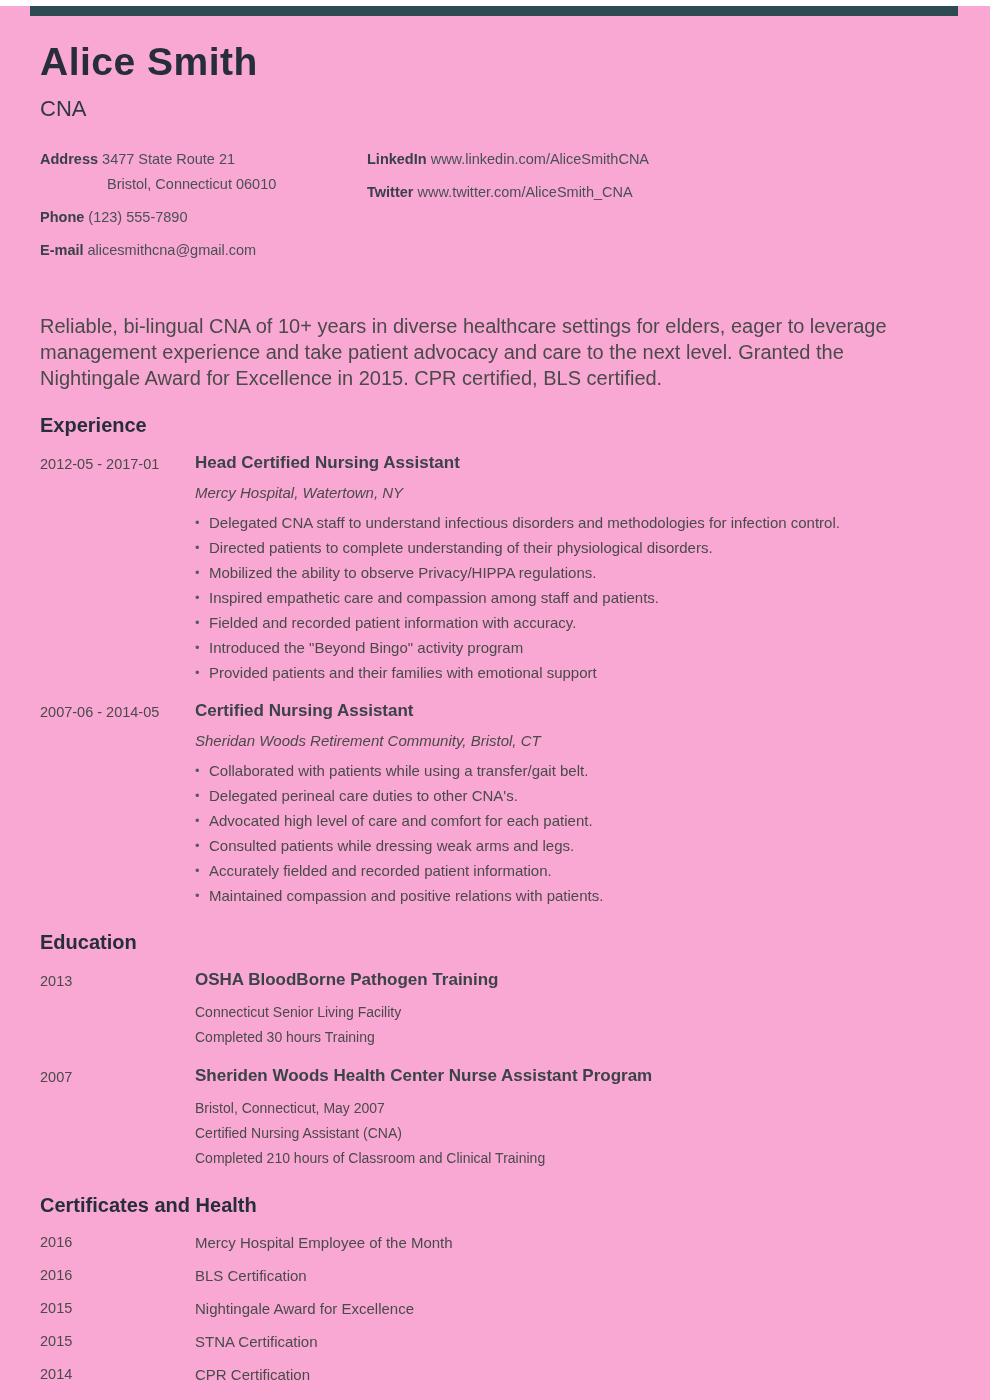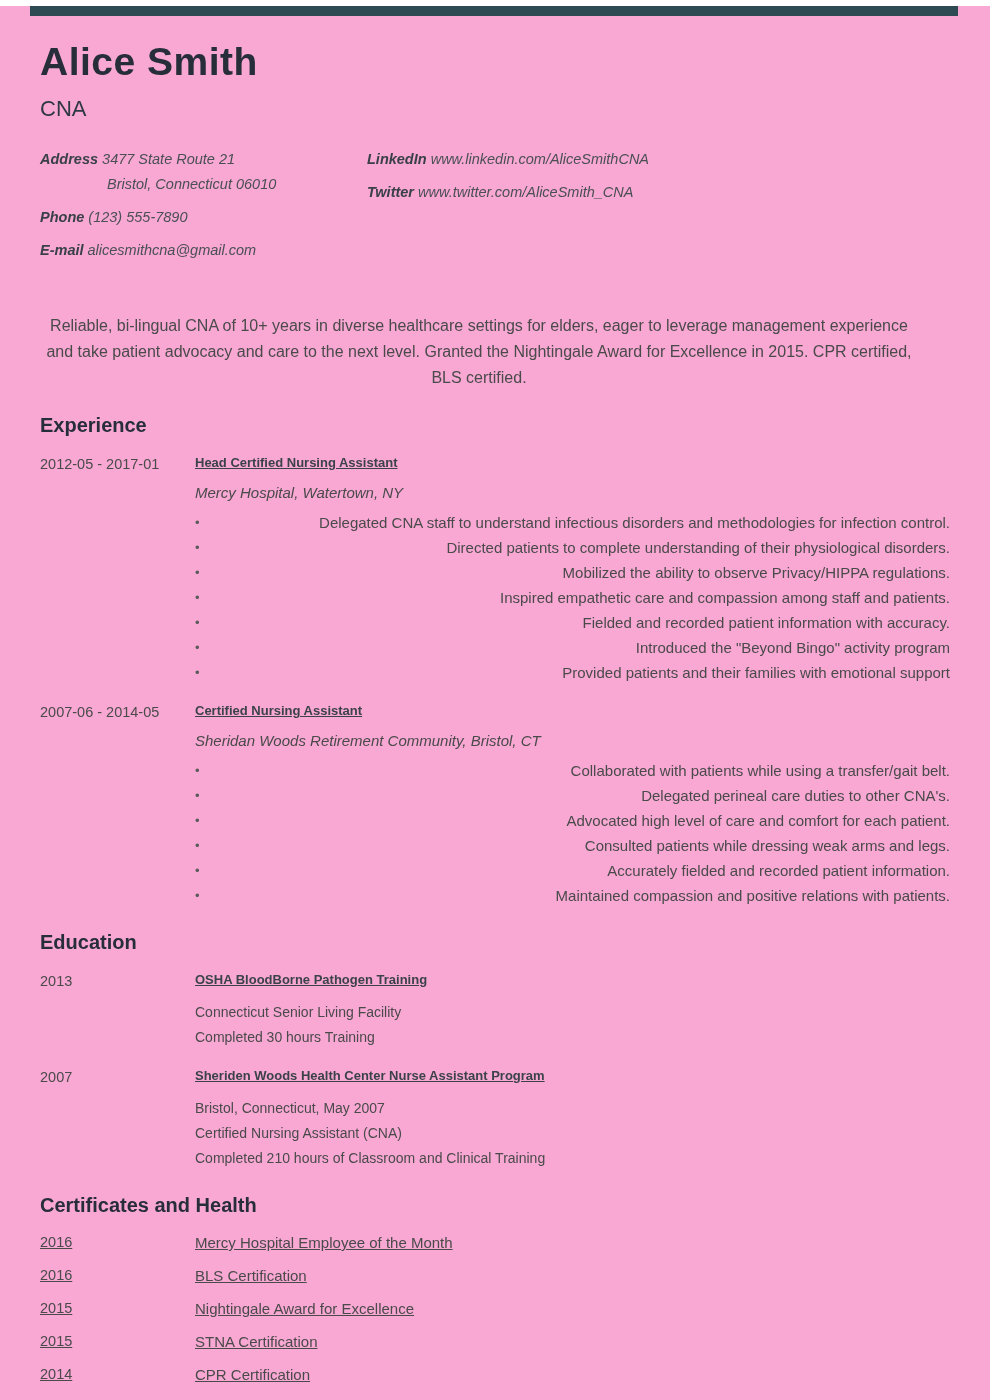--- a/index.html
+++ b/index.html
@@ -27,62 +27,61 @@
   }
   .subtitle {
     margin-top:12px;
     font-size:22px;
     color:#2f3842;
   }
   
   .contact { display:flex; margin-top:30px; font-size:14.5px; }
   .contact-col.left  { width:327px; }
   .contact-col.right { flex:1; }
-  .contact-item { margin-bottom:18px; line-height:15px; color:#4a4f54;font-style:italic; }
+  .contact-item { margin-bottom:18px; line-height:15px; color:#4a4f54; }
   .clabel { font-weight:bold; color:#3a4047; }
   .addr2 { margin-top:10px; padding-left:67px; }
   
   .summary {
     margin-top:37px;
     max-width:878px;
-    font-size:16px; line-height:26px;
+    font-size:20px; line-height:26px;
     color:#4a4a4a;
-    text-align:center;
   }
   
   .section-heading {
     margin-top:22px;
     font-size:20px; font-weight:bold;
     color:#272e39;
     line-height:24px;
   }
   .entry { display:flex; margin-top:16px; }
   .entry-date { width:155px; flex:0 0 155px; font-size:14.5px; color:#4a4a4a; line-height:20px; padding-top:1px; }
   .entry-body { flex:1; }
-  .entry-title { font-size:13px; font-weight:bold; color:#3c4249; line-height:20px;text-decoration:underline; }
+  .entry-title { font-size:17px; font-weight:bold; color:#3c4249; line-height:20px; }
   .company { margin-top:12px; font-style:italic; font-size:15px; color:#4a4a4a; line-height:15px; }
-  ul.bullets { list-style:none; margin-top:10px;text-align:right; }
+  ul.bullets { list-style:none; margin-top:10px; }
   ul.bullets li {
     position:relative;
     padding-left:14px;
     font-size:15px; line-height:25px;
     color:#4a4a4a;
   }
   ul.bullets li::before {
     content:"\2022";
     position:absolute; left:0; top:0;
     color:#5a5a5a; font-size:13px; line-height:25px;
   }
   .edu-lines { margin-top:10px; }
   .edu-line { font-size:14px; line-height:25px; color:#4a4a4a; }
   
   .cert-row { display:flex; margin-bottom:18px; }
   .cert-year { width:155px; flex:0 0 155px; font-size:14.5px; color:#4a4a4a; line-height:15px; }
   .cert-label { font-size:15px; color:#4a4a4a; line-height:15px; }
-  .certs { margin-top:18px;text-decoration:underline; }
+  .certs { margin-top:18px; }
 </style>
 </head>
 <body>
 
 <div class="page">
   <div class="accent-bar"></div>
 
   <div class="name">Alice Smith</div>
   <div class="subtitle">CNA</div>
 

